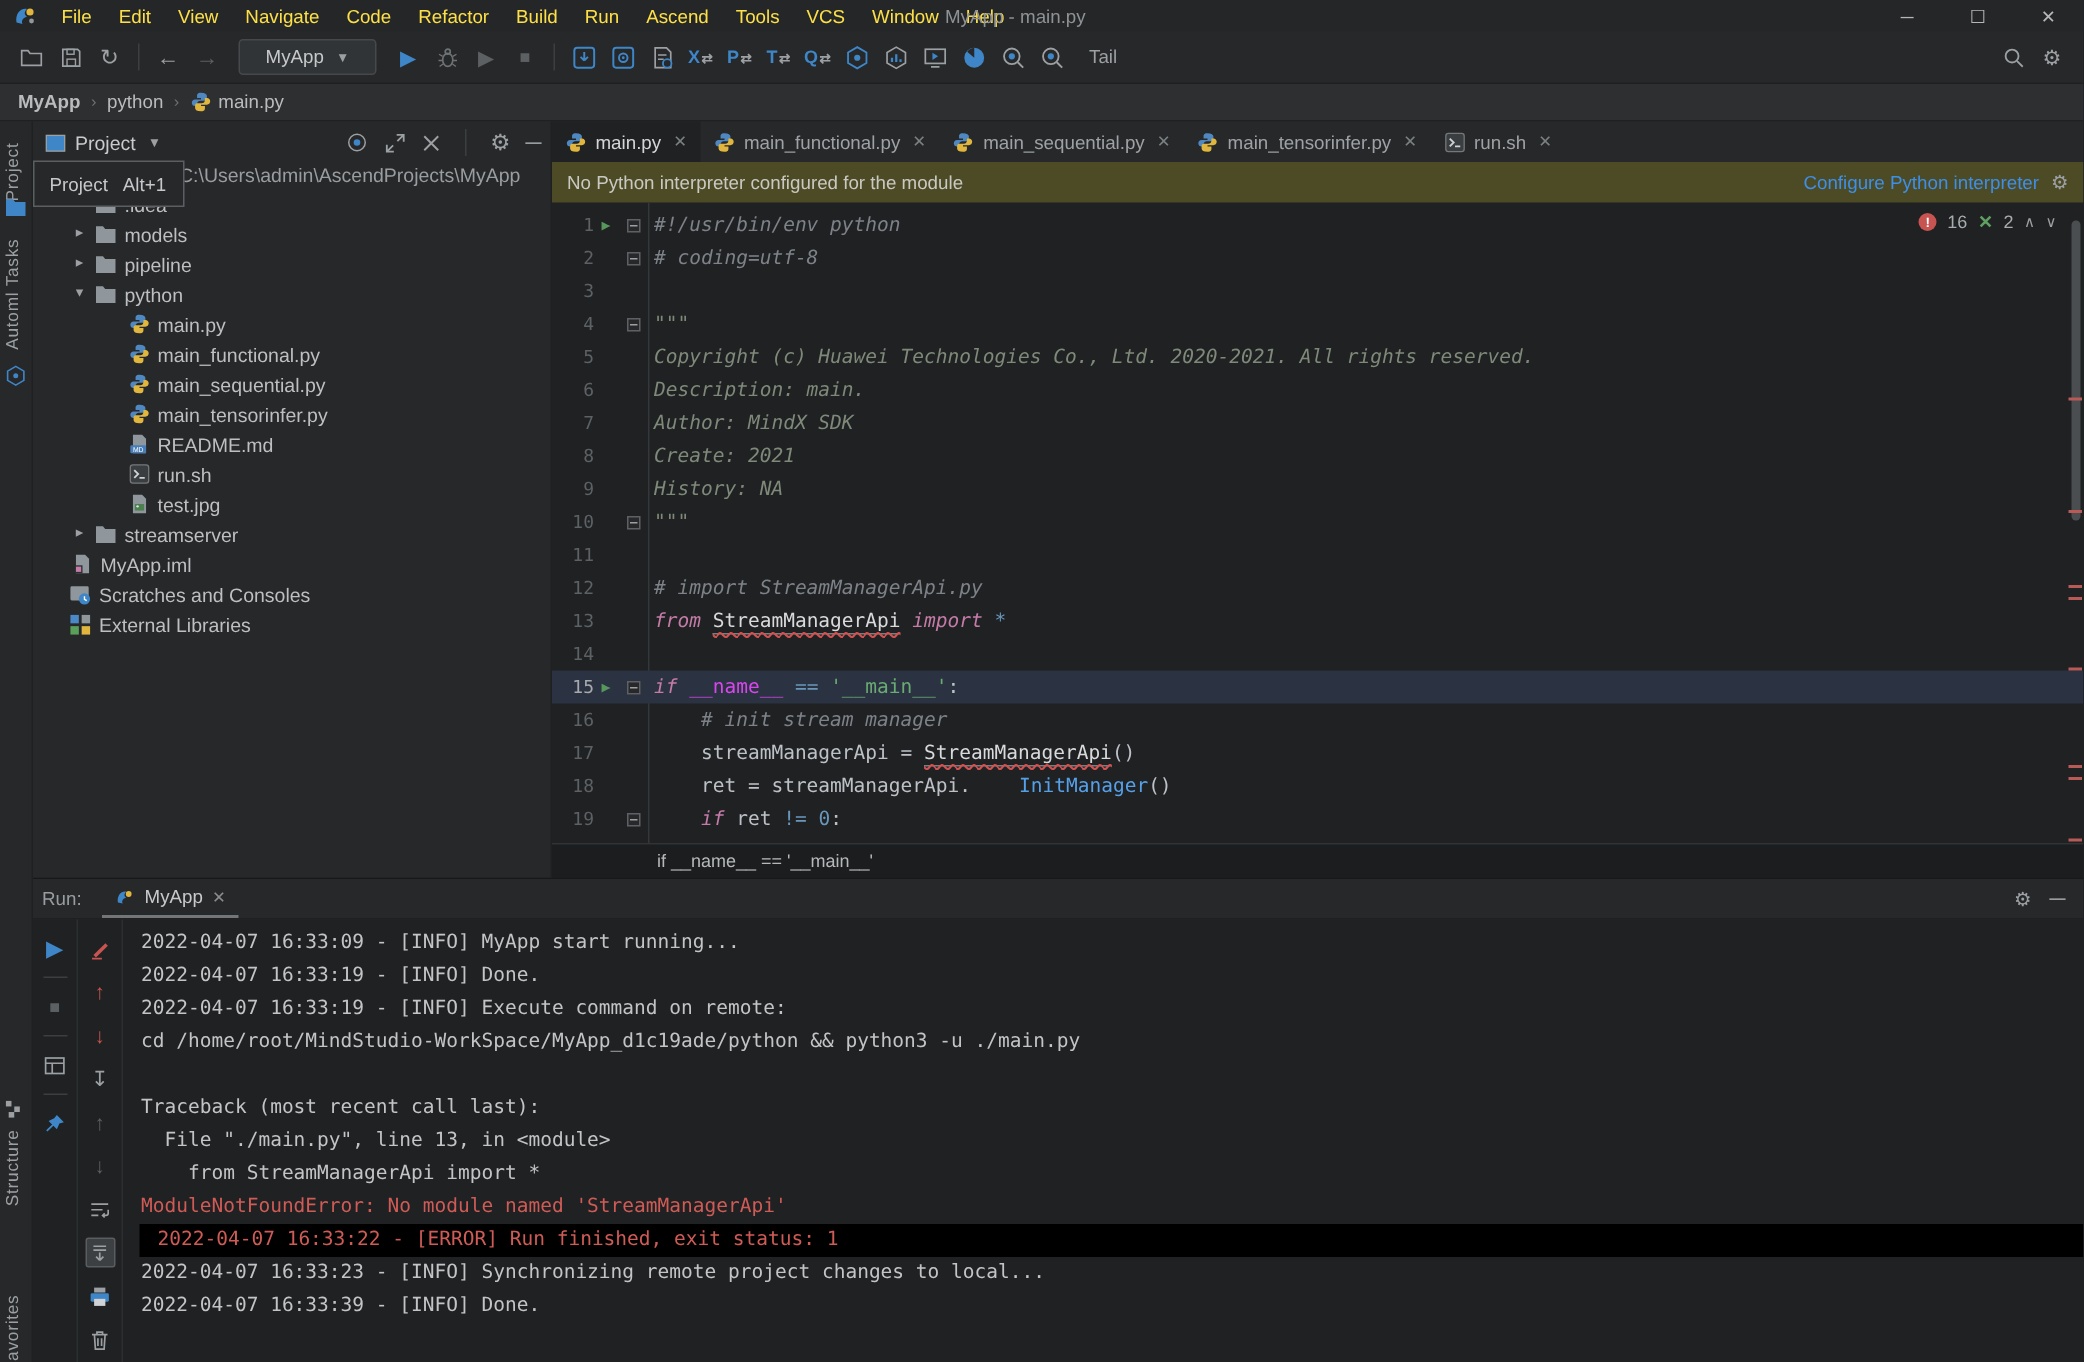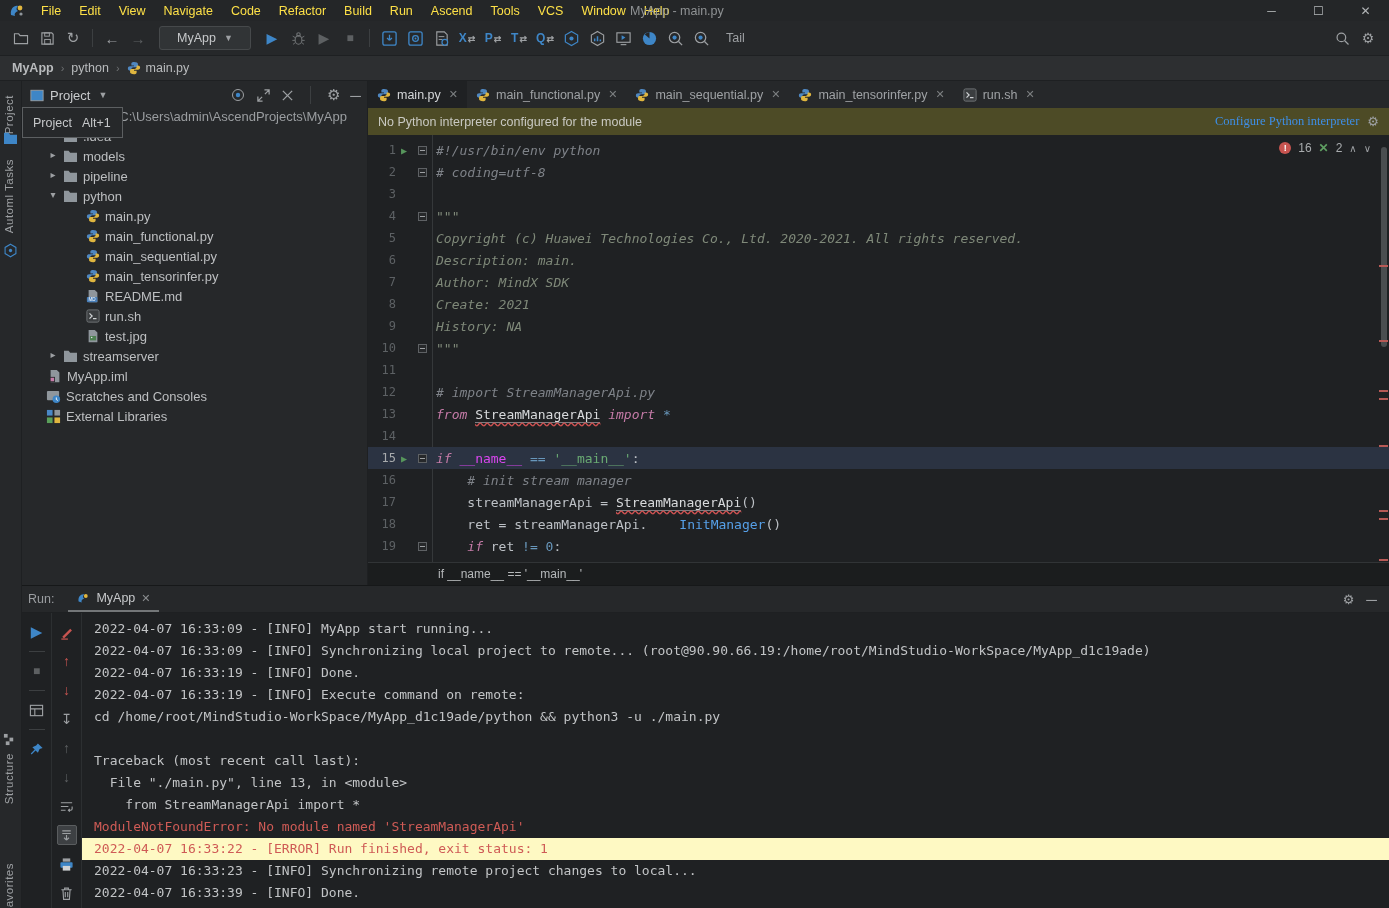--- a/index.html
+++ b/index.html
@@ -58,21 +58,21 @@
   .ptooltip { position:absolute; top:26px; left:0; width:101px; height:31px; background:#26282a; border:1px solid #5c5f61; display:flex; align-items:center; padding-left:10px; gap:10px; font-size:12.5px; color:#c6c8ca; z-index:5; }
 
   
   .editor { flex:1; display:flex; flex-direction:column; min-width:0; background:#1f2123; }
   .tabs { height:27px; flex:0 0 27px; background:#26282a; display:flex; align-items:stretch; }
   .tab { display:flex; align-items:center; gap:6px; padding:0 9px; color:#9fa2a5; font-size:12.5px; }
   .tab.active { background:#1f2123; color:#d4d6d8; }
   .tab .x { color:#7d8082; font-size:11px; margin-left:2px; }
   .banner { height:27px; flex:0 0 27px; background:#4d4b26; display:flex; align-items:center; padding:0 10px; font-size:12.5px; color:#c9c9c2; }
   .banner .actions { margin-left:auto; display:flex; align-items:center; gap:8px; }
-  .banner a { color:#3e8fe8; text-decoration:none;font-family:Liberation Serif, serif; }
+  .banner a { color:#3e8fe8; text-decoration:none; }
   .code-wrap { flex:1; position:relative; overflow:hidden; font-family:"DejaVu Sans Mono",monospace; font-size:13px; }
   .code { position:absolute; inset:0; padding-top:4px; }
   .code::before { content:""; position:absolute; left:64px; top:0; bottom:0; width:1px; background:#35383a; }
   .cl { height:22px; display:flex; align-items:center; position:relative; white-space:pre; }
   .cl.hl { background:#2b3342; }
   .ln { width:28px; text-align:right; color:#5d6164; flex:0 0 28px; font-size:12px; }
   .cl.hl .ln { color:#a8abad; }
   .runmark { width:16px; flex:0 0 16px; text-align:center; color:#57965c; font-size:10px; }
   .foldc { width:20px; flex:0 0 20px; display:flex; justify-content:center; }
   .foldbox { width:9px; height:9px; border:1px solid #5e6164; position:relative; background:#26282a; }
@@ -105,21 +105,21 @@
   .rhead-icons { margin-left:auto; display:flex; align-items:center; gap:12px; padding-right:12px; }
   .rbody { flex:1; display:flex; min-height:0; }
   .rtools { width:30px; flex:0 0 30px; display:flex; flex-direction:column; align-items:center; padding-top:9px; gap:9px; }
   .rtools .rsep { width:16px; height:1px; background:#3c3f41; }
   .rtools .rico { width:20px; height:20px; display:flex; align-items:center; justify-content:center; font-size:14px; }
   .rico.sel { background:#3d4043; border:1px solid #5a5d5f; border-radius:2px; }
   .red { color:#c75450; }
   .rlog { flex:1; font-family:"DejaVu Sans Mono",monospace; font-size:13px; line-height:22px; padding-top:5px; overflow:hidden; color:#c2c4c6; }
   .log-line { padding:0 12px; white-space:pre; }
   .s-error { color:#cf5b56; }
-  .s-error-line { color:#cf5b56; background:#fef9c3; }
+  .s-error-line { color:#cf5b56; background:#000000;margin-left:11px; }
   .ic { display:inline-flex; align-items:center; justify-content:center; }
 </style>
 </head>
 <body>
 
 <div id="app">
 
   <div class="titlebar">
     <span class="logo">
         <svg width="17" height="15" viewBox="0 0 17 15">
@@ -639,21 +639,20 @@
               </span>
               <span class="rico">
                 <svg width="15" height="15" viewBox="0 0 16 16">
                   <path d="M2.5 4h11M6 4V2.2h4V4" fill="none" stroke="#9da0a3" stroke-width="1.2"></path>
                   <path d="M4.2 4l.7 10.3h6.2L11.8 4M6.7 6.5v5.5M9.3 6.5v5.5" fill="none" stroke="#9da0a3" stroke-width="1.2"></path>
                 </svg>
               </span>
             </div>
           <div class="rlog" id="rlog">
               <div class="log-line ">2022-04-07 16:33:09 - [INFO] MyApp start running...</div>
-              <div class="log-line ">2022-04-07 16:33:09 - [INFO] Synchronizing local project to remote... (root@90.90.66.19:/home/root/MindStudio-WorkSpace/MyApp_d1c19ade)</div>
               <div class="log-line ">2022-04-07 16:33:19 - [INFO] Done.</div>
               <div class="log-line ">2022-04-07 16:33:19 - [INFO] Execute command on remote:</div>
               <div class="log-line ">cd /home/root/MindStudio-WorkSpace/MyApp_d1c19ade/python &amp;&amp; python3 -u ./main.py</div>
               <div class="log-line ">&nbsp;</div>
               <div class="log-line ">Traceback (most recent call last):</div>
               <div class="log-line ">  File "./main.py", line 13, in &lt;module&gt;</div>
               <div class="log-line ">    from StreamManagerApi import *</div>
               <div class="log-line s-error">ModuleNotFoundError: No module named 'StreamManagerApi'</div>
               <div class="log-line s-error-line">2022-04-07 16:33:22 - [ERROR] Run finished, exit status: 1</div>
               <div class="log-line ">2022-04-07 16:33:23 - [INFO] Synchronizing remote project changes to local...</div>

